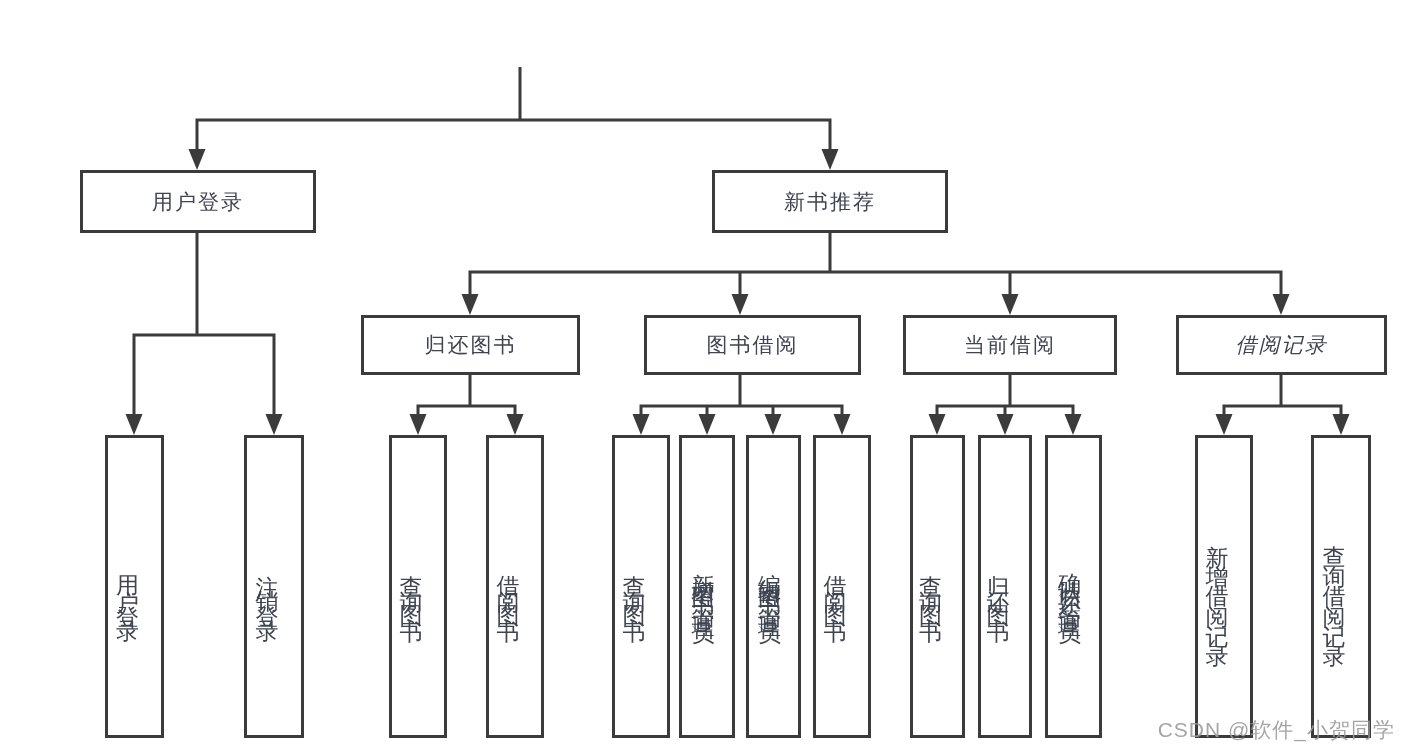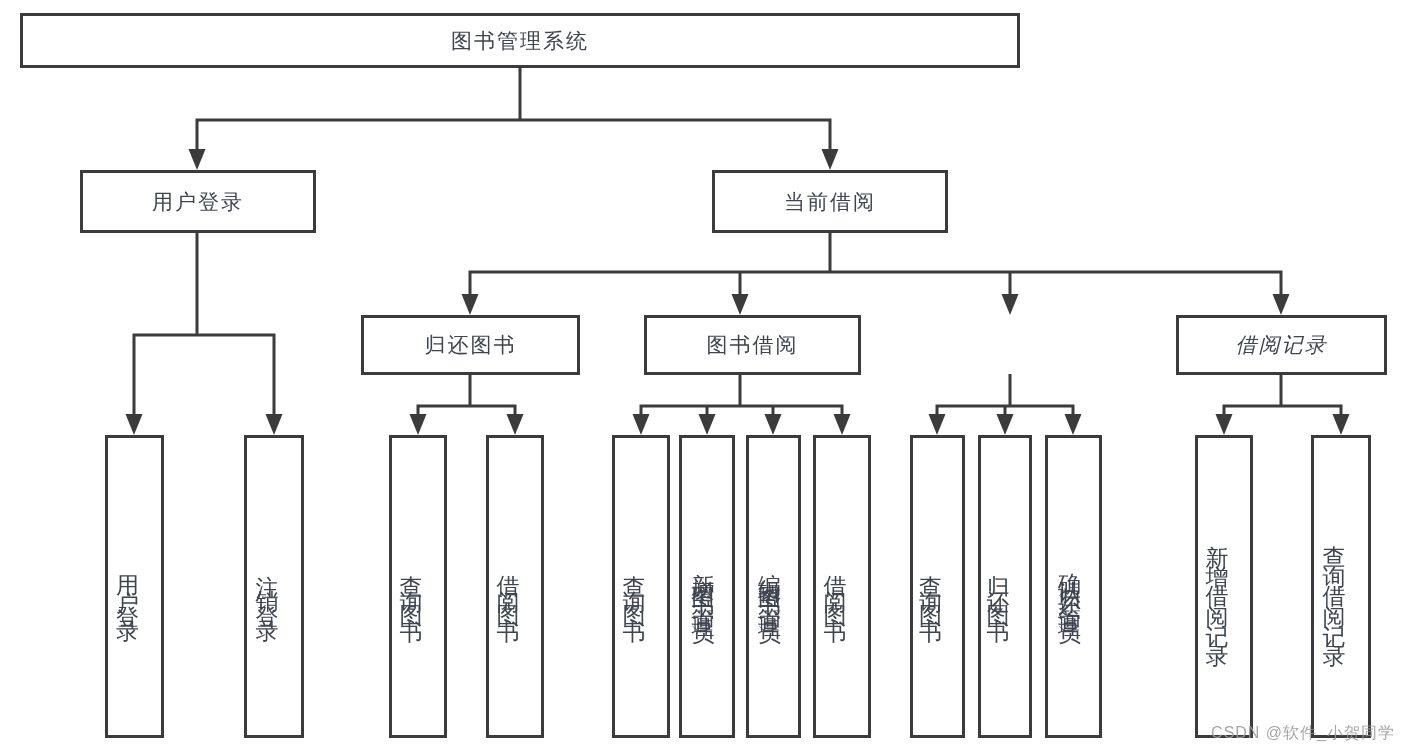--- a/index.html
+++ b/index.html
@@ -37,21 +37,21 @@
     letter-spacing: 15px;
     padding-block-start: 12px; 
   }
   .v.spread { letter-spacing: 20px; }
   .v.tight  { letter-spacing: 7px; padding-block-start: 6px; }
   #watermark {
     position: absolute;
     right: 10px;
     bottom: 3px;
     color: #9c9c9c;
-    font-size: 16px;
+    font-size: 21px;
     letter-spacing: 1px;
     opacity: 0.9;
     z-index: 5;
   }
 </style>
 </head>
 <body>
 
 <div id="canvas">
 
@@ -88,27 +88,27 @@
       <polygon points="764.5,414 781.5,414 773,435"></polygon>
       <polygon points="833.5,414 850.5,414 842,435"></polygon>
       <polygon points="928.5,414 945.5,414 937,435"></polygon>
       <polygon points="996.5,414 1013.5,414 1005,435"></polygon>
       <polygon points="1064.5,414 1081.5,414 1073,435"></polygon>
       <polygon points="1215.5,414 1232.5,414 1224,435"></polygon>
       <polygon points="1332.5,414 1349.5,414 1341,435"></polygon>
     </g>
   </svg>
 
-  <div class="box" style="left:20px; top:13px; width:1000px; height:55px;">图书管理系统</div>
 
   <div class="box" style="left:80px; top:170px; width:236px; height:63px;">用户登录</div>
-  <div class="box" style="left:712px; top:170px; width:236px; height:63px;">当前借阅</div>
+  <div class="box" style="left:712px; top:170px; width:236px; height:63px;">新书推荐</div>
 
   <div class="box" style="left:361px; top:315px; width:219px; height:60px;">归还图书</div>
   <div class="box" style="left:632px; top:315px; width:217px; height:60px;margin-left:12px;">图书借阅</div>
+  <div class="box" style="left:903px; top:315px; width:214px; height:60px;">当前借阅</div>
   <div class="box" style="left:1176px; top:315px; width:211px; height:60px;font-style:italic;">借阅记录</div>
 
   <div class="box v" style="left:105px; top:435px; width:59px; height:303px;">用户登录</div>
   <div class="box v" style="left:244px; top:435px; width:60px; height:303px;">注销登录</div>
 
   <div class="box v" style="left:389px; top:435px; width:58px; height:303px;">查询图书</div>
   <div class="box v" style="left:486px; top:435px; width:58px; height:303px;">借阅图书</div>
 
   <div class="box v" style="left:612px; top:435px; width:58px; height:303px;">查询图书</div>
   <div class="box v tight" style="left:679px; top:435px; width:56px; height:303px;">新增图书（管理员）</div>

